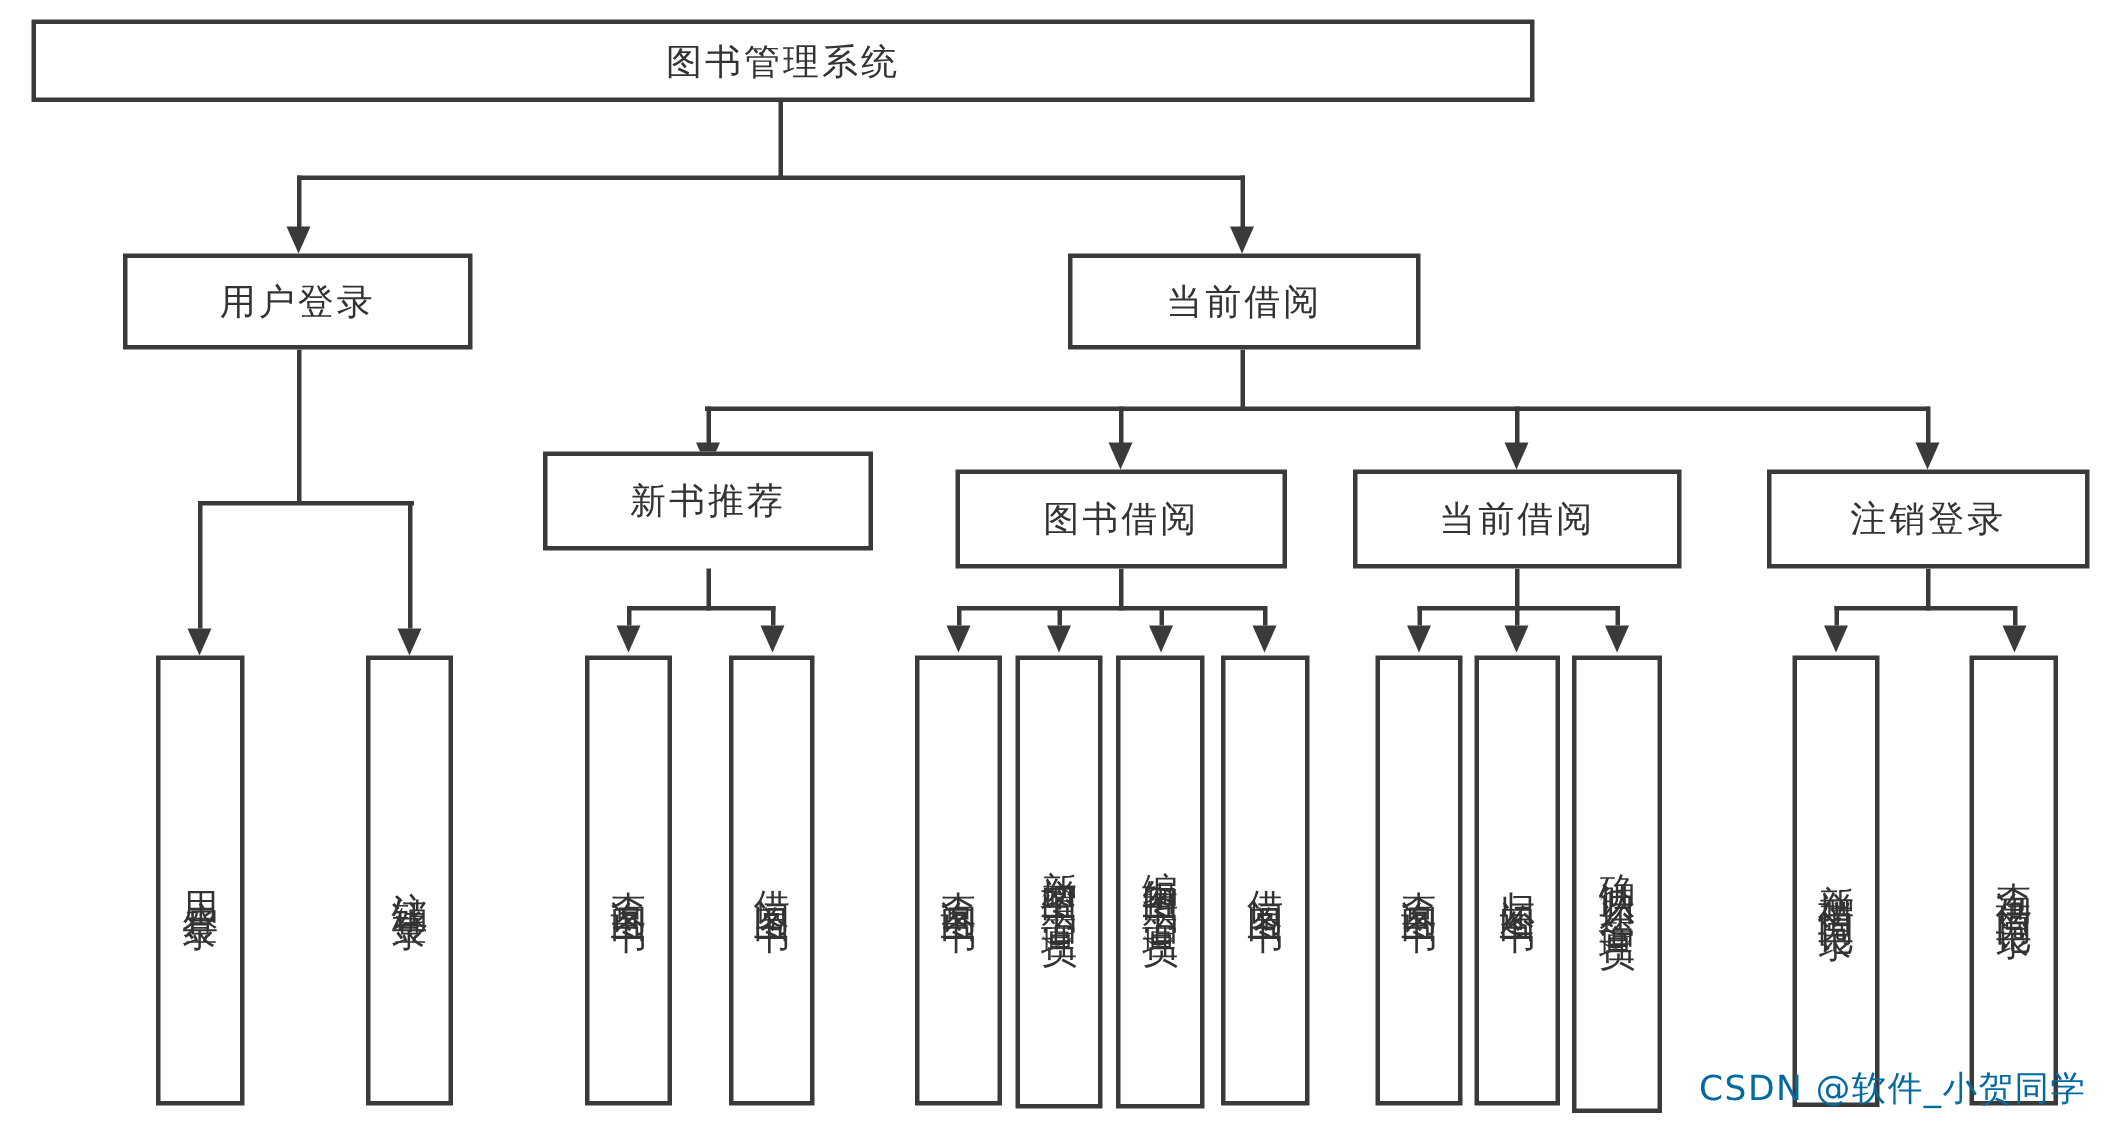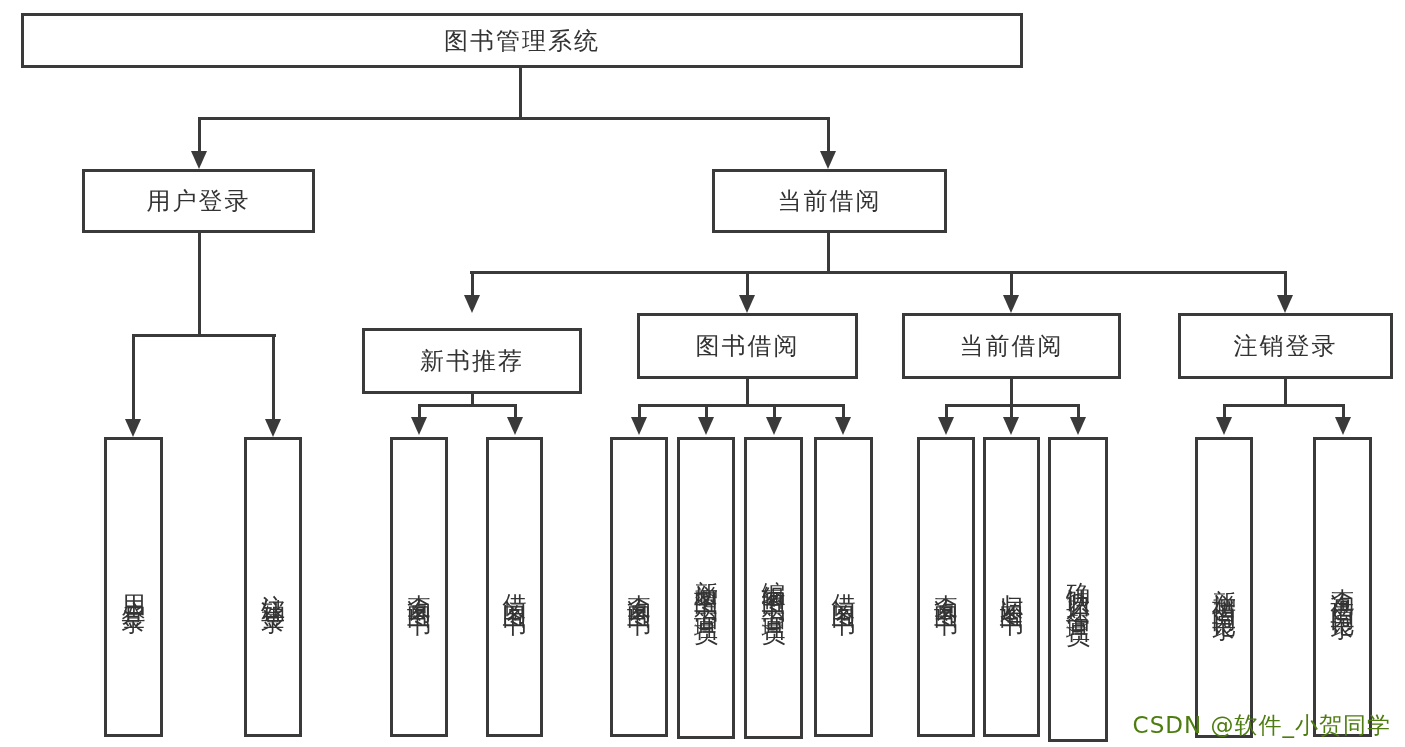--- a/index.html
+++ b/index.html
@@ -44,21 +44,21 @@
     border-left:8px solid transparent;
     border-right:8px solid transparent;
     border-top:18px solid #3a3a3a;
   }
   .watermark{
     position:absolute;
     right:14px;
     bottom:6px;
     font-size:23px;
     letter-spacing:1px;
-    color:#4d7c0f;
+    color:#0369a1;
     white-space:nowrap;
   }
 </style>
 </head>
 <body>
 
 <div class="stage">
 
   <div class="line" style="left:519px;top:68px;width:3px;height:52px;"></div>
   <div class="line" style="left:198px;top:117px;width:632px;height:3px;"></div>
@@ -123,21 +123,21 @@
     <span>图书管理系统</span>
   </div>
 
   <div class="box hbox" style="left:82px;top:169px;width:233px;height:64px;">
     <span>用户登录</span>
   </div>
   <div class="box hbox" style="left:712px;top:169px;width:235px;height:64px;">
     <span>当前借阅</span>
   </div>
 
-  <div class="box hbox" style="left:362px;top:328px;width:220px;height:66px;">
+  <div class="box hbox" style="left:362px;top:301px;width:220px;height:66px;">
     <span>新书推荐</span>
   </div>
   <div class="box hbox" style="left:902px;top:313px;width:219px;height:66px;">
     <span>当前借阅</span>
   </div>
   <div class="box hbox" style="left:637px;top:313px;width:221px;height:66px;">
     <span>图书借阅</span>
   </div>
   <div class="box hbox" style="left:1178px;top:313px;width:215px;height:66px;">
     <span>注销登录</span>

